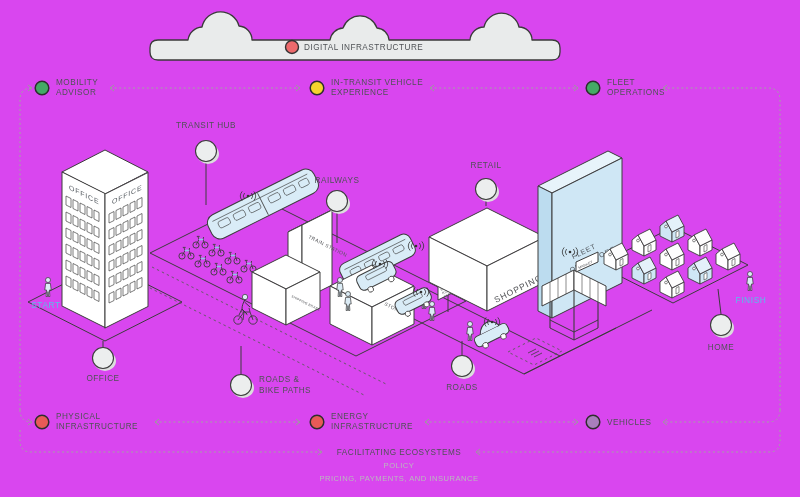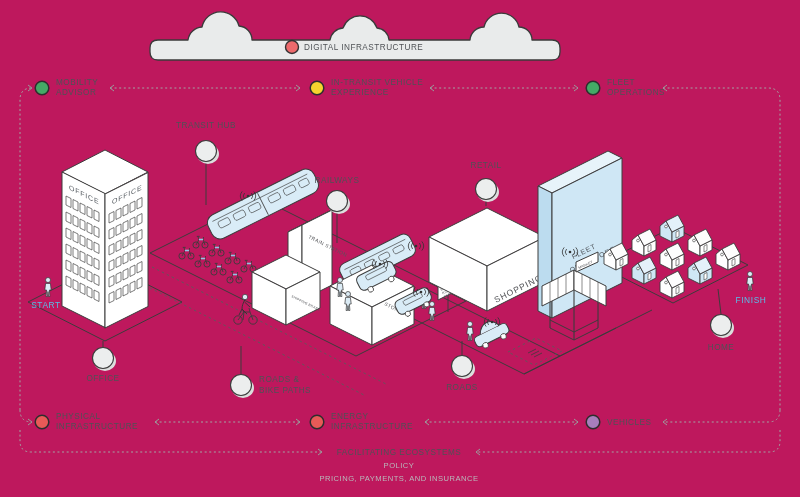--- a/index.html
+++ b/index.html
@@ -1,16 +1,16 @@
 <!DOCTYPE html>
 <html><head>
 <meta charset="utf-8">
 <style>
   html,body{margin:0;padding:0;background:#fff;}
-  .canvas{position:relative;width:800px;height:497px;background:#be185d;overflow:hidden;
+  .canvas{position:relative;width:800px;height:497px;background:#d946ef;overflow:hidden;
           font-family:"Liberation Sans",sans-serif;}
   svg{position:absolute;left:0;top:0;}
   text{font-family:"Liberation Sans",sans-serif;fill:#4f5256;}
   .lbl{font-size:8.2px;letter-spacing:.5px;}
   .lbl-lt{font-size:7.6px;letter-spacing:.5px;fill:#b9babc;}
   .accent{fill:#58bfe8;font-size:8.4px;letter-spacing:.6px;}
   .iso{font-size:5px;letter-spacing:.4px;fill:#55565a;}
   .iso-xs{font-size:3.4px;letter-spacing:.2px;fill:#55565a;}
   .iso-lg{font-size:8.5px;letter-spacing:1px;fill:#55565a;}
   .iso-md{font-size:7px;letter-spacing:.8px;fill:#50565c;}

